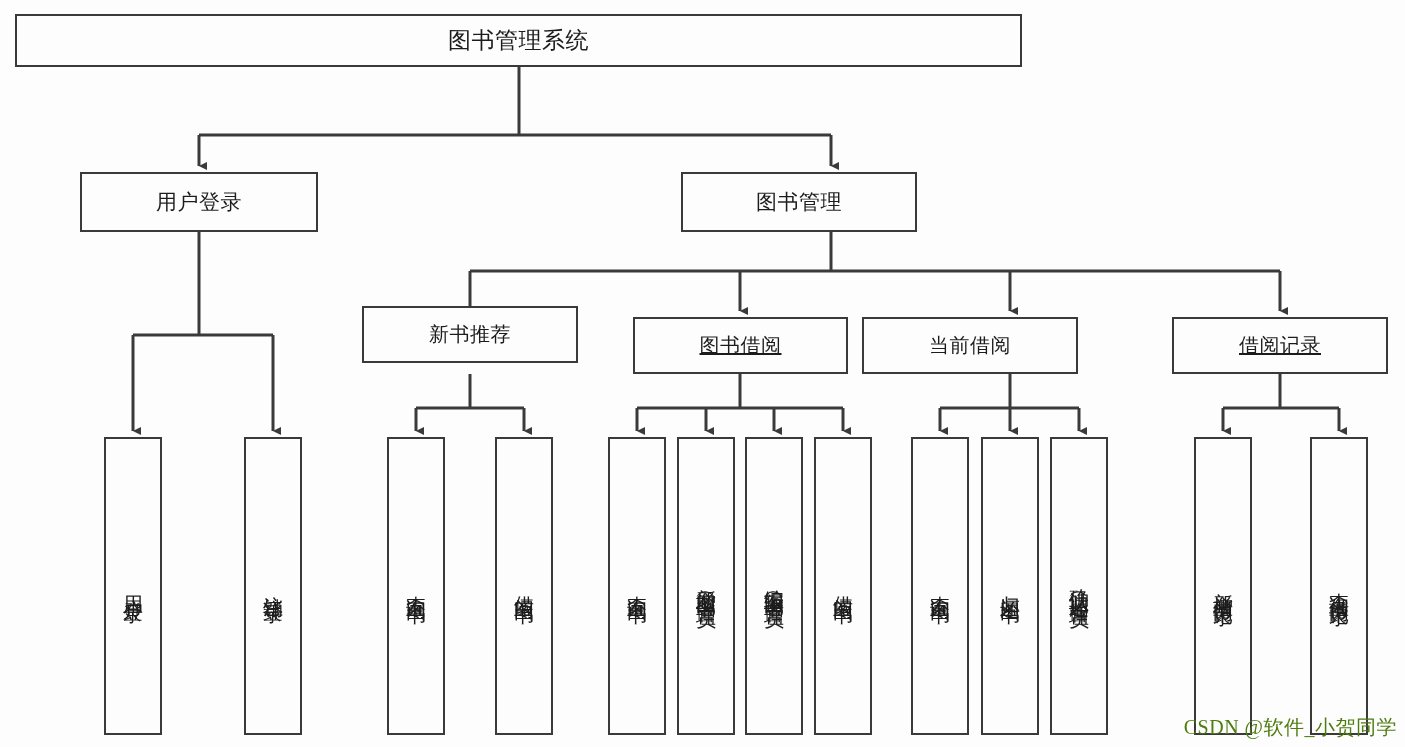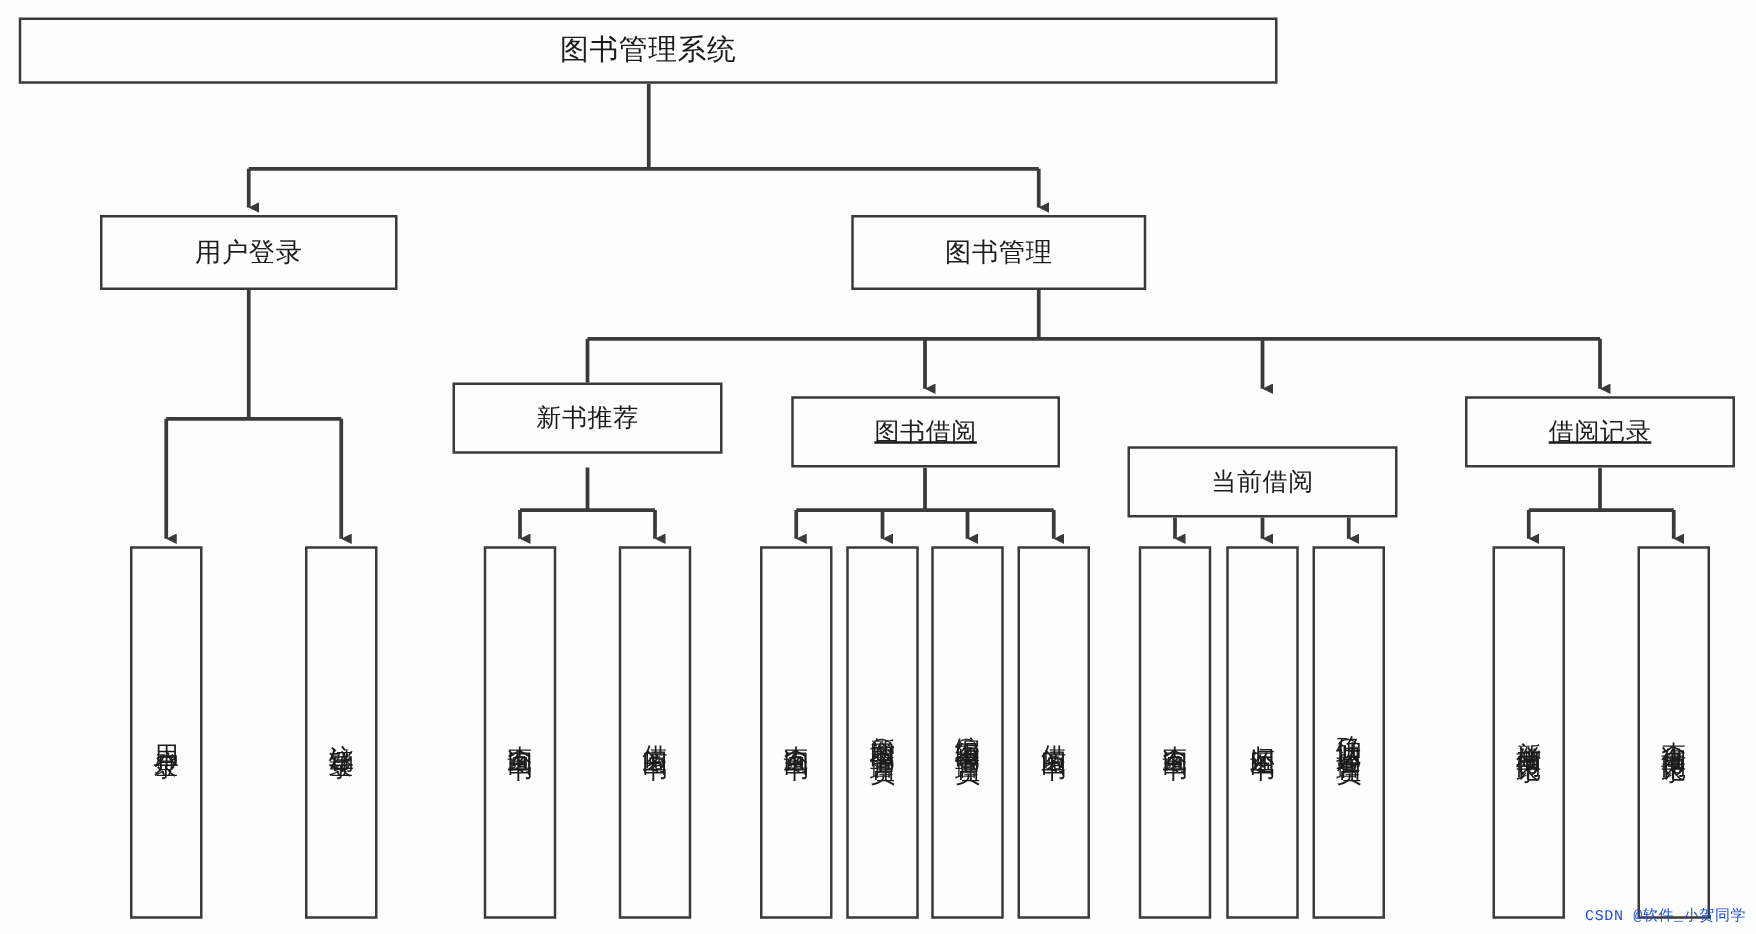--- a/index.html
+++ b/index.html
@@ -66,25 +66,25 @@
     font-size: 20px;
     line-height: 1.05;
     letter-spacing: 3px;
     white-space: nowrap;
     max-height: 100%;
   }
   #watermark {
     position: absolute;
     right: 8px;
     bottom: 6px;
-    font-size: 12px;
-    color: #1d4ed8;
+    font-size: 20px;
+    color: #4d7c0f;
     letter-spacing: 0.5px;
     white-space: nowrap;
-    font-family: Liberation Mono, monospace;
+    font-family: Liberation Serif, serif;
   }
 </style>
 </head>
 <body>
 
 <div id="canvas">
 
   <svg id="wires" viewBox="0 0 1405 747" xmlns="http://www.w3.org/2000/svg">
     <defs>
       <marker id="arrow" markerWidth="9" markerHeight="9" refX="4.2" refY="8.4" orient="auto" markerUnits="userSpaceOnUse">
@@ -148,21 +148,21 @@
   </div>
 
   <div class="node lvl-three" style="left:362px; top:306px; width:216px; height:57px;">
     <span class="node-label">新书推荐</span>
   </div>
 
   <div class="node lvl-three" style="left:633px; top:317px; width:215px; height:57px;text-decoration:underline;">
     <span class="node-label">图书借阅</span>
   </div>
 
-  <div class="node lvl-three" style="left:902px; top:317px; width:216px; height:57px;margin-top:40px;">
+  <div class="node lvl-three" style="left:862px; top:317px; width:216px; height:57px;">
     <span class="node-label">当前借阅</span>
   </div>
 
   <div class="node lvl-three" style="left:1172px; top:317px; width:216px; height:57px;text-decoration:underline;">
     <span class="node-label">借阅记录</span>
   </div>
 
   <div class="node leaf" style="left:104px; top:437px; width:58px; height:298px;">
     <span class="node-label">用户登录</span>
   </div>

